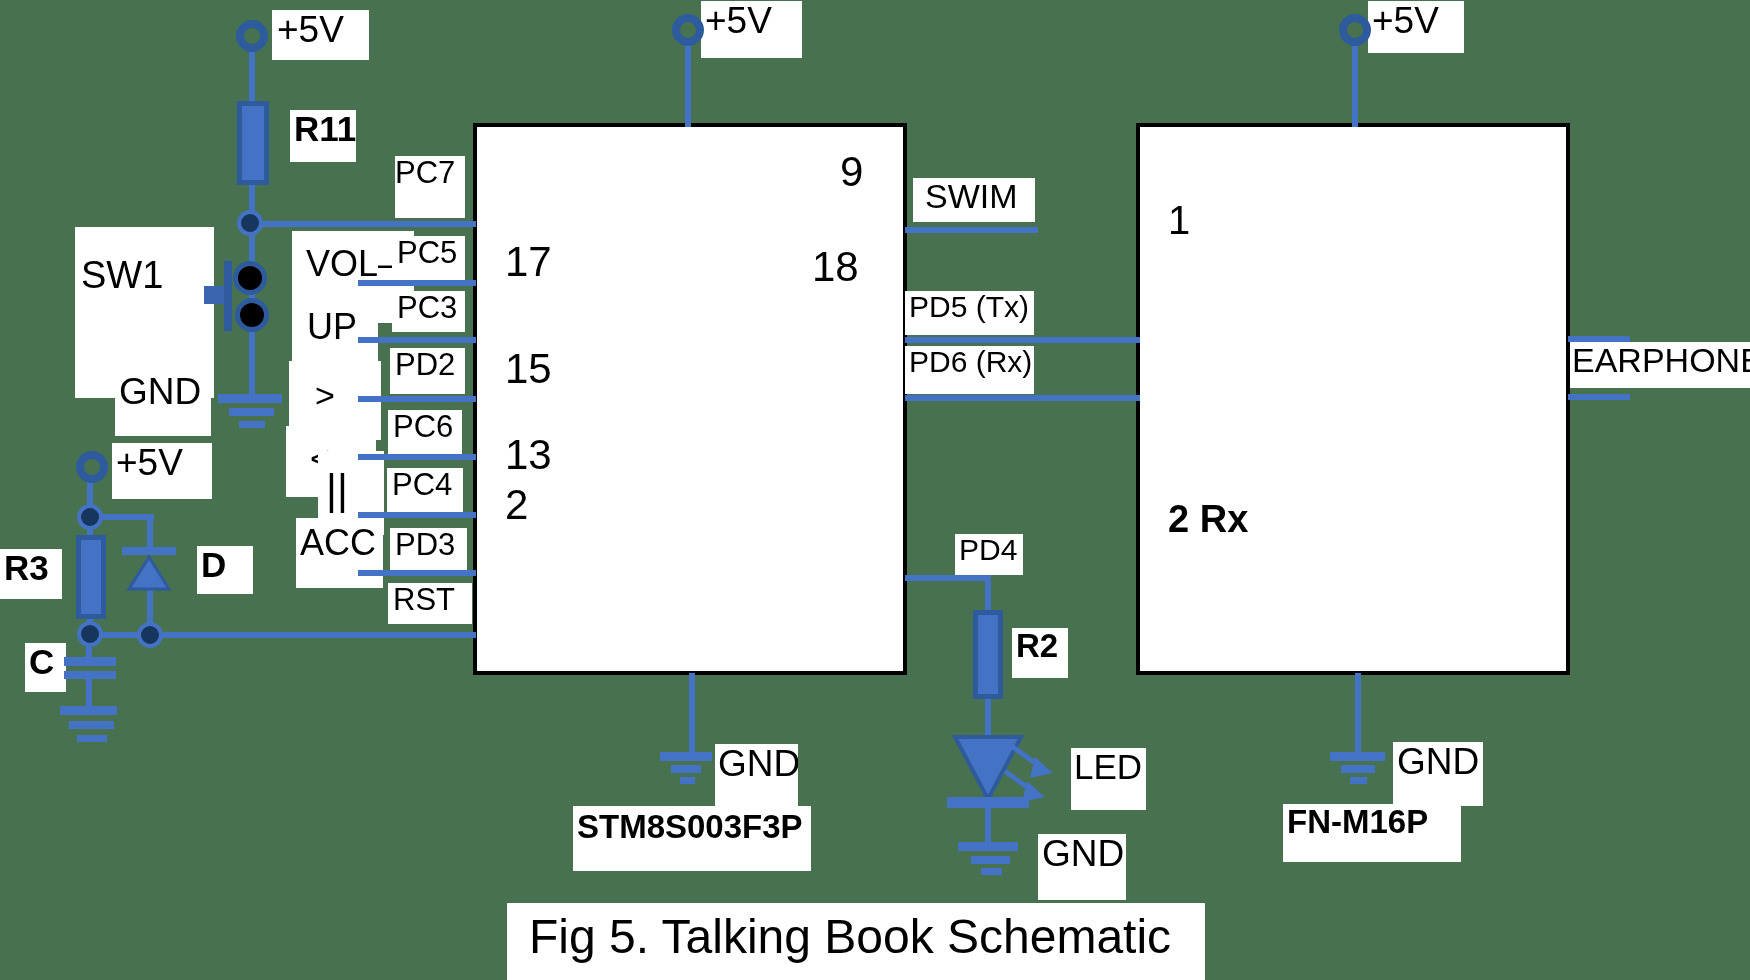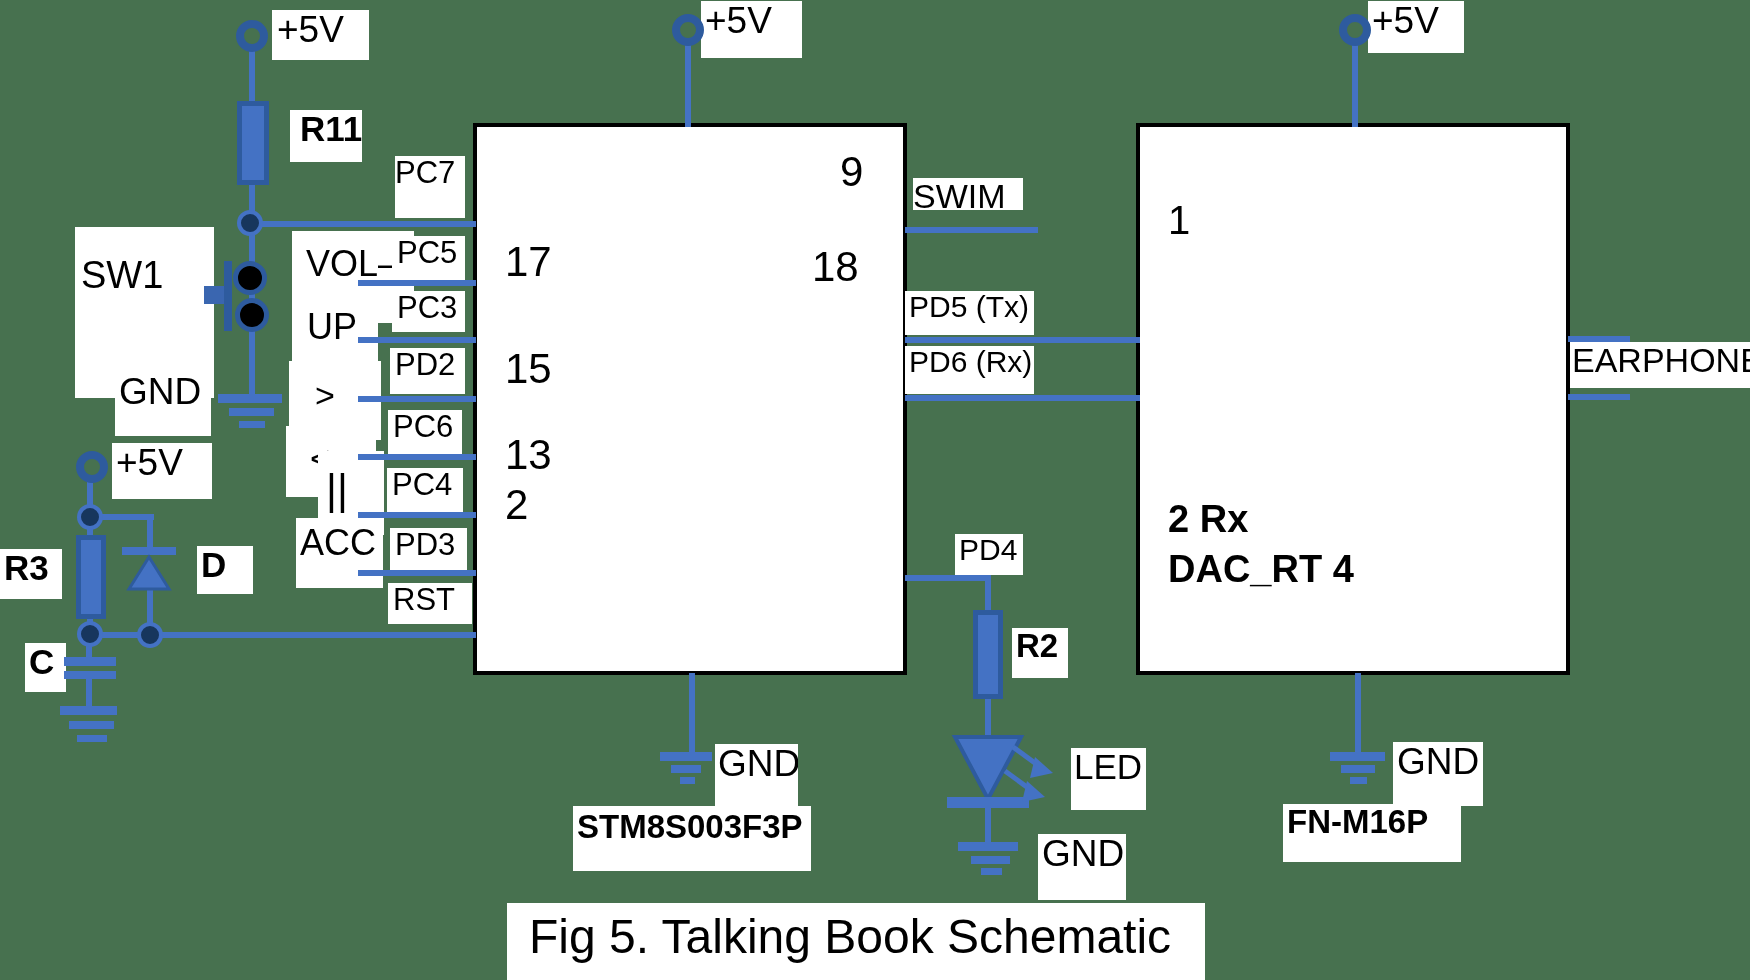--- a/index.html
+++ b/index.html
@@ -28,24 +28,23 @@
 
   <div class="num" style="left:505px;top:238px;">17</div>
   <div class="num" style="left:505px;top:345px;">15</div>
   <div class="num" style="left:505px;top:431px;">13</div>
   <div class="num" style="left:505px;top:481px;">2</div>
   <div class="num" style="left:840px;top:148px;">9</div>
   <div class="num" style="left:812px;top:243px;">18</div>
 
   <div class="num" style="left:1168px;top:198px;font-size:40px;">1</div>
   <div class="inlbl" style="left:1168px;top:498px;font-size:38px;">2 Rx</div>
-  <div class="inlbl" style="left:1168px;top:548px;font-size:38px;">DAC_RT 4</div>
 
   <div class="lbl" style="left:272px;top:10px;width:92px;height:50px;font-size:37px;padding-left:5px;"><span>+5V</span></div>
-  <div class="lbl b" style="left:290px;top:110px;width:62px;height:52px;font-size:35px;padding-left:10px;"><span>R11</span></div>
+  <div class="lbl b" style="left:290px;top:110px;width:62px;height:52px;font-size:35px;padding-left:4px;"><span>R11</span></div>
   <div class="lbl" style="left:75px;top:227px;width:133px;height:143px;font-size:38px;padding:28px 0 0 6px;"><span>SW1</span></div>
   <div class="lbl" style="left:115px;top:372px;width:92px;height:64px;font-size:37px;padding-left:4px;"><span>GND</span></div>
   <div class="lbl" style="left:112px;top:443px;width:96px;height:56px;font-size:37px;padding-left:4px;"><span>+5V</span></div>
   <div class="lbl b clip" style="left:0px;top:549px;width:58px;height:50px;font-size:35px;padding-left:4px;"><span>R3</span></div>
   <div class="lbl b clip" style="left:197px;top:546px;width:52px;height:48px;font-size:35px;padding-left:4px;"><span>D</span></div>
   <div class="lbl b clip" style="left:25px;top:643px;width:37px;height:49px;font-size:35px;padding-left:4px;"><span>C</span></div>
 
   <div class="lbl" style="left:292px;top:231px;width:108px;height:78px;font-size:36px;padding:14px 0 0 14px;"><span>VOL–</span></div>
   <div class="lbl" style="left:292px;top:298px;width:71px;height:66px;font-size:36px;padding:10px 0 0 15px;"><span>UP</span></div>
   <div class="lbl" style="left:289px;top:361px;width:66px;height:63px;font-size:34px;padding:16px 0 0 26px;"><span>&gt;</span></div>
@@ -55,21 +54,21 @@
 
   <div class="lbl clip" style="left:395px;top:156px;width:70px;height:62px;font-size:31px;"><span>PC7</span></div>
   <div class="lbl clip" style="left:392px;top:236px;width:68px;height:47px;font-size:31px;padding-left:5px;"><span>PC5</span></div>
   <div class="lbl clip" style="left:392px;top:291px;width:68px;height:41px;font-size:31px;padding-left:5px;"><span>PC3</span></div>
   <div class="lbl clip" style="left:390px;top:348px;width:70px;height:46px;font-size:31px;padding-left:5px;"><span>PD2</span></div>
   <div class="lbl clip" style="left:388px;top:410px;width:69px;height:46px;font-size:31px;padding-left:5px;"><span>PC6</span></div>
   <div class="lbl clip" style="left:387px;top:468px;width:71px;height:45px;font-size:31px;padding-left:5px;"><span>PC4</span></div>
   <div class="lbl clip" style="left:390px;top:528px;width:72px;height:43px;font-size:31px;padding-left:5px;"><span>PD3</span></div>
   <div class="lbl clip" style="left:388px;top:583px;width:79px;height:41px;font-size:31px;padding-left:5px;"><span>RST</span></div>
 
-  <div class="lbl clip" style="left:913px;top:178px;width:110px;height:32px;font-size:34px;padding-left:0;"><span>SWIM</span></div>
+  <div class="lbl clip" style="left:913px;top:178px;width:110px;height:44px;font-size:34px;padding-left:12px;"><span>SWIM</span></div>
   <div class="lbl clip" style="left:905px;top:291px;width:125px;height:44px;font-size:30px;padding-left:4px;"><span>PD5 (Tx)</span></div>
   <div class="lbl clip" style="left:905px;top:346px;width:125px;height:48px;font-size:30px;padding-left:4px;"><span>PD6 (Rx)</span></div>
   <div class="lbl clip" style="left:907px;top:534px;width:64px;height:41px;font-size:30px;padding-left:4px;margin-left:48px;"><span>PD4</span></div>
 
   <div class="lbl b clip" style="left:1012px;top:628px;width:52px;height:50px;font-size:33px;padding-left:4px;"><span>R2</span></div>
   <div class="lbl" style="left:1071px;top:748px;width:72px;height:62px;font-size:35px;padding-left:3px;"><span>LED</span></div>
   <div class="lbl" style="left:1038px;top:834px;width:84px;height:66px;font-size:37px;padding-left:4px;"><span>GND</span></div>
   <div class="lbl" style="left:715px;top:744px;width:80px;height:64px;font-size:37px;padding-left:3px;"><span>GND</span></div>
   <div class="lbl b" style="left:573px;top:806px;width:234px;height:62px;font-size:33px;padding:3px 0 0 4px;"><span>STM8S003F3P</span></div>
   <div class="lbl" style="left:1393px;top:742px;width:86px;height:64px;font-size:37px;padding-left:4px;"><span>GND</span></div>

